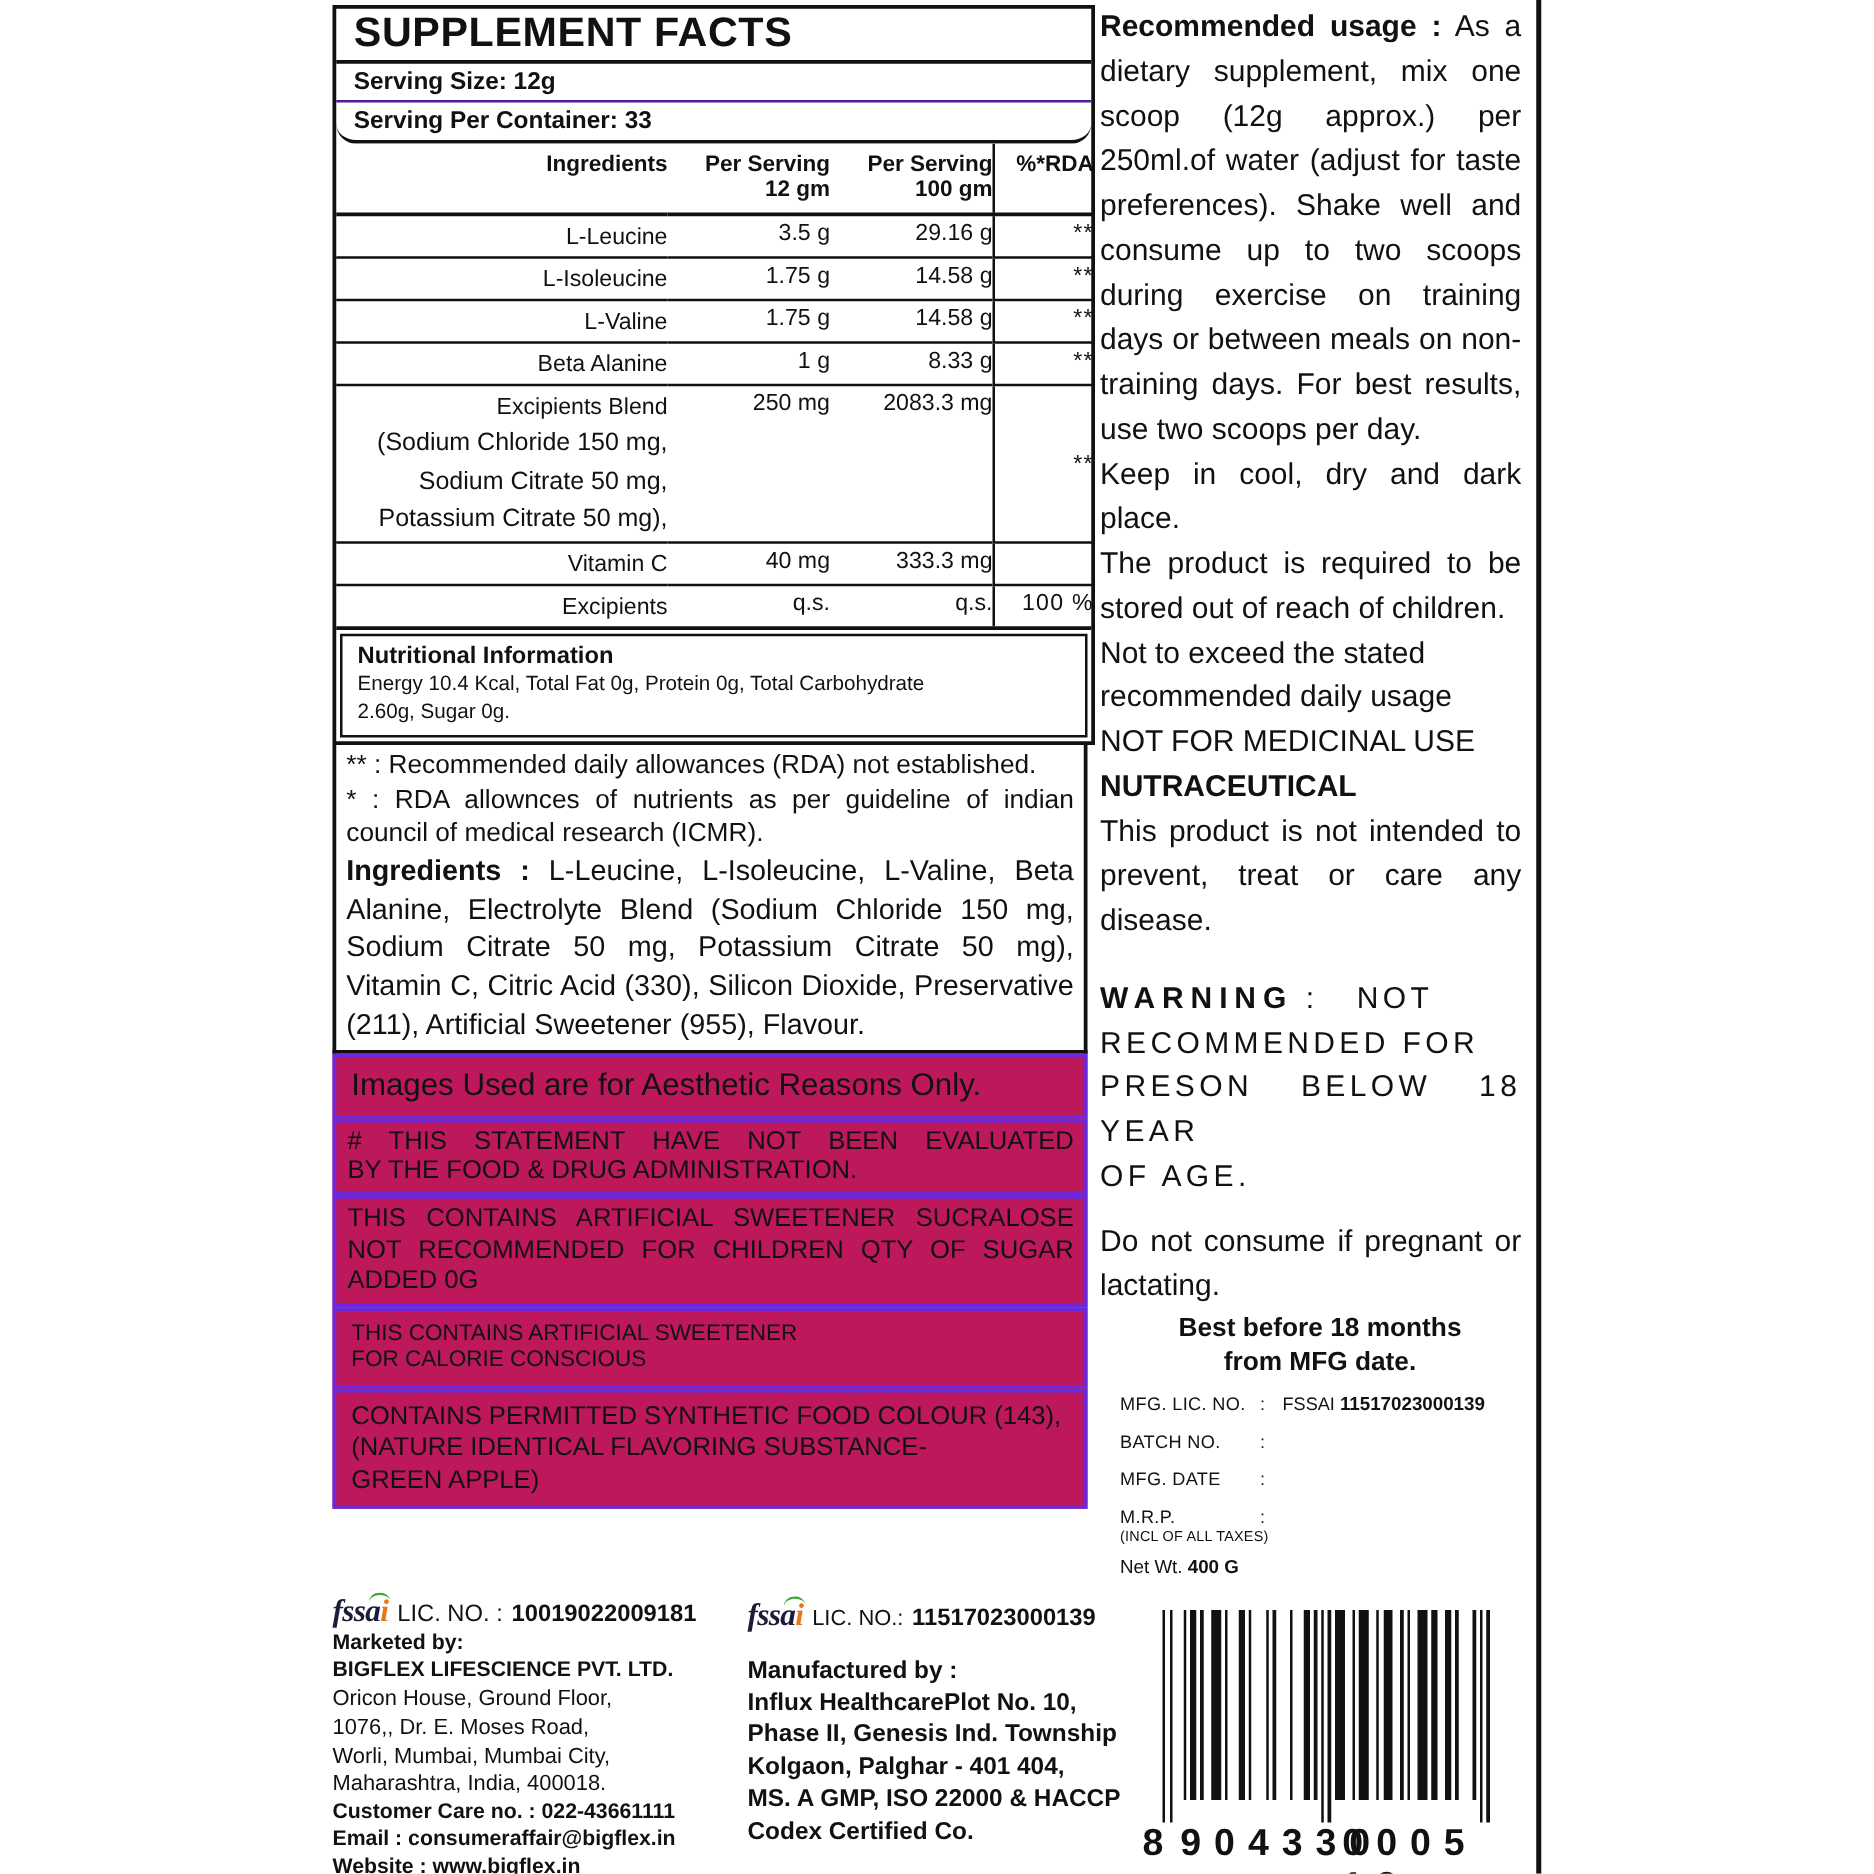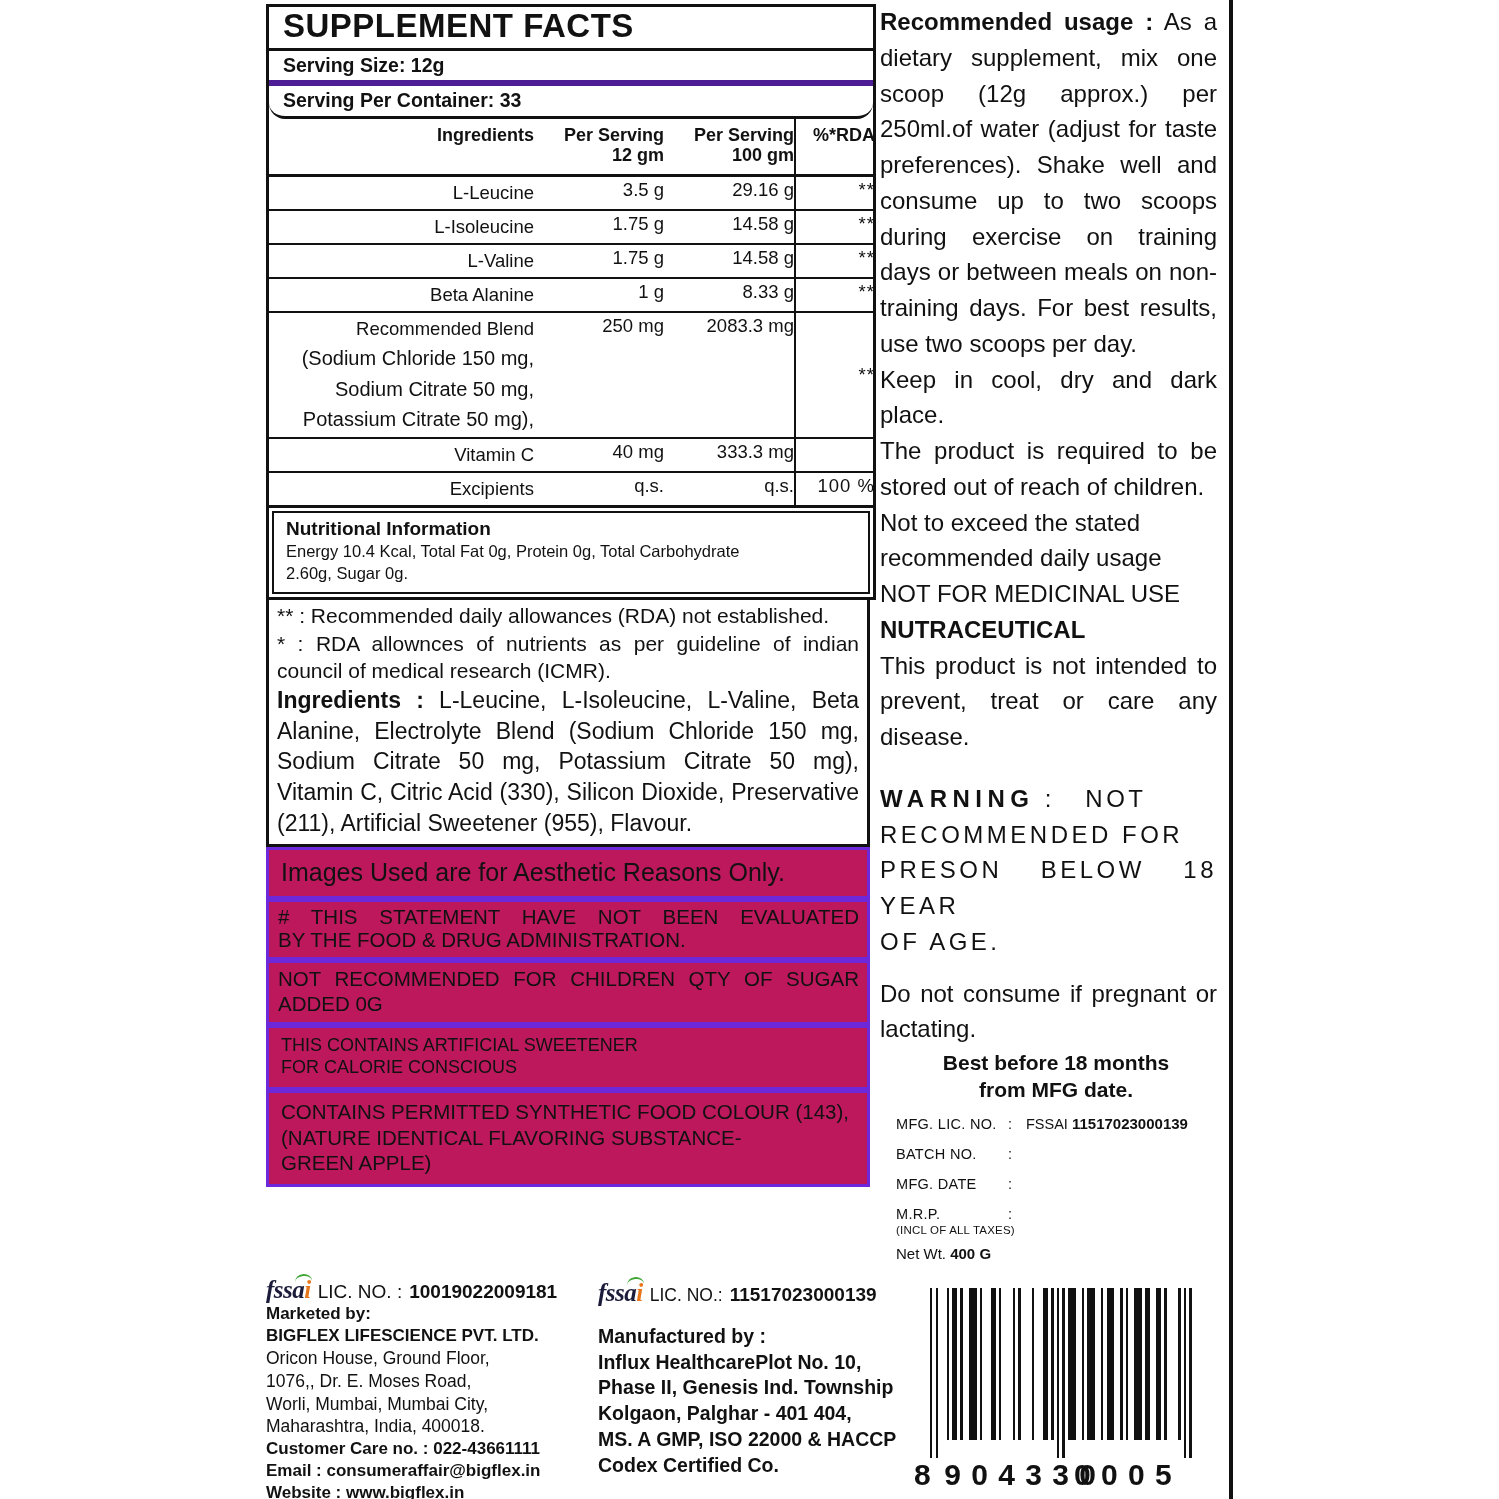--- a/index.html
+++ b/index.html
@@ -46,21 +46,21 @@
     font-weight: bold;
     letter-spacing: 0.5px;
     padding: 2px 10px 4px 14px;
     line-height: 1.06;
     border-bottom: 3px solid #111;
   }
   .sf-serv {
     font-size: 19.5px;
     font-weight: bold;
     padding: 3px 10px 4px 14px;
-    border-bottom: 6px solid #4c1d95;
+    border-bottom: 2px solid #4c1d95;
     line-height: 1.15;
   }
   .sf-serv.last { border-bottom: 3px solid #111; border-radius: 16px; }
 
   table.nutri {
     width: 100%;
     border-collapse: collapse;
     table-layout: fixed;
   }
   table.nutri th, table.nutri td {
@@ -346,21 +346,21 @@
         </tr>
         <tr>
           <td class="c-ing">Beta Alanine</td>
           <td class="c-ps1">1 g</td>
           <td class="c-ps2">8.33 g</td>
           <td class="c-rda">**</td>
         </tr>
 
         <tr>
           <td class="c-ing">
-            <span>Recommended Blend</span>
+            <span>Excipients Blend</span>
             <div class="blend-sub">(Sodium Chloride 150 mg,</div>
             <div class="blend-sub">Sodium Citrate 50 mg,</div>
             <div class="blend-sub">Potassium Citrate 50 mg),</div>
           </td>
           <td class="c-ps1">250 mg</td>
           <td class="c-ps2">2083.3 mg</td>
           <td class="c-rda mid">**</td>
         </tr>
 
         <tr>
@@ -394,20 +394,21 @@
     </div>
 
     <div class="stmt aesthetic">Images Used are for Aesthetic Reasons Only.</div>
 
     <div class="stmt fda">
       <div class="jline"># THIS STATEMENT HAVE NOT BEEN EVALUATED</div>
       <div class="jline nolast">BY THE FOOD &amp; DRUG ADMINISTRATION.</div>
     </div>
 
     <div class="stmt sucralose">
+      <div class="jline">THIS CONTAINS ARTIFICIAL SWEETENER SUCRALOSE</div>
       <div class="jline">NOT RECOMMENDED FOR CHILDREN QTY OF SUGAR</div>
       <div class="jline nolast">ADDED 0G</div>
     </div>
 
     <div class="stmt calorie">
       <div>THIS CONTAINS ARTIFICIAL SWEETENER</div>
       <div>FOR CALORIE CONSCIOUS</div>
     </div>
 
     <div class="stmt colour">

